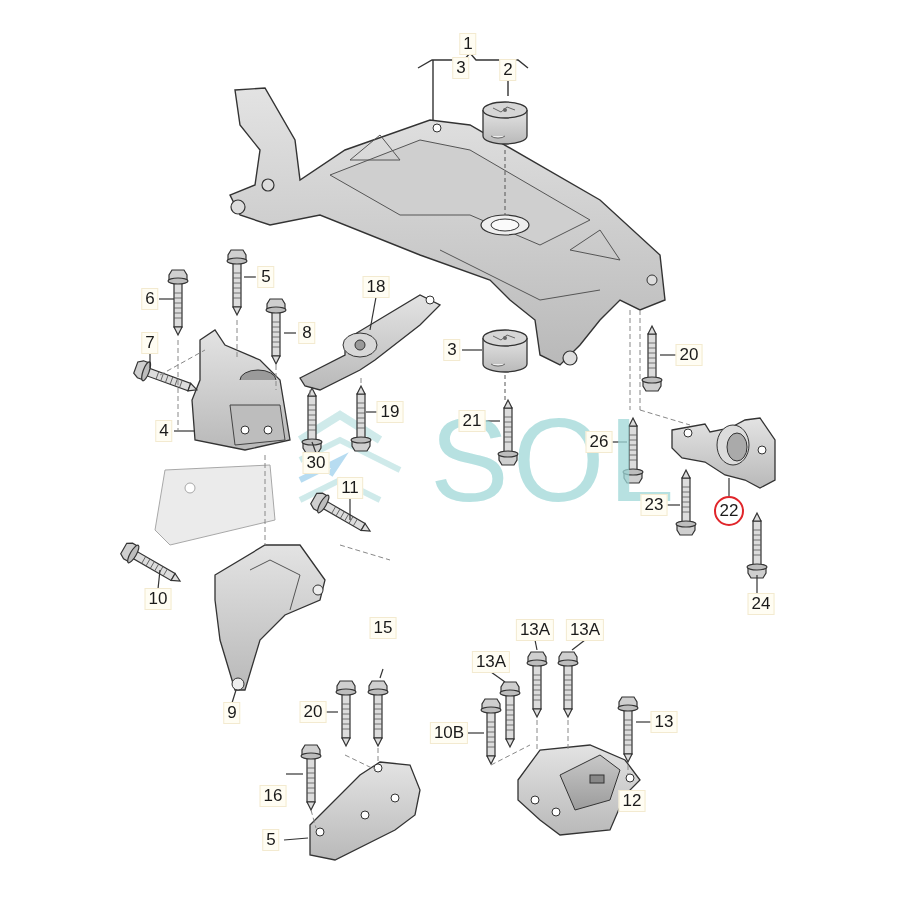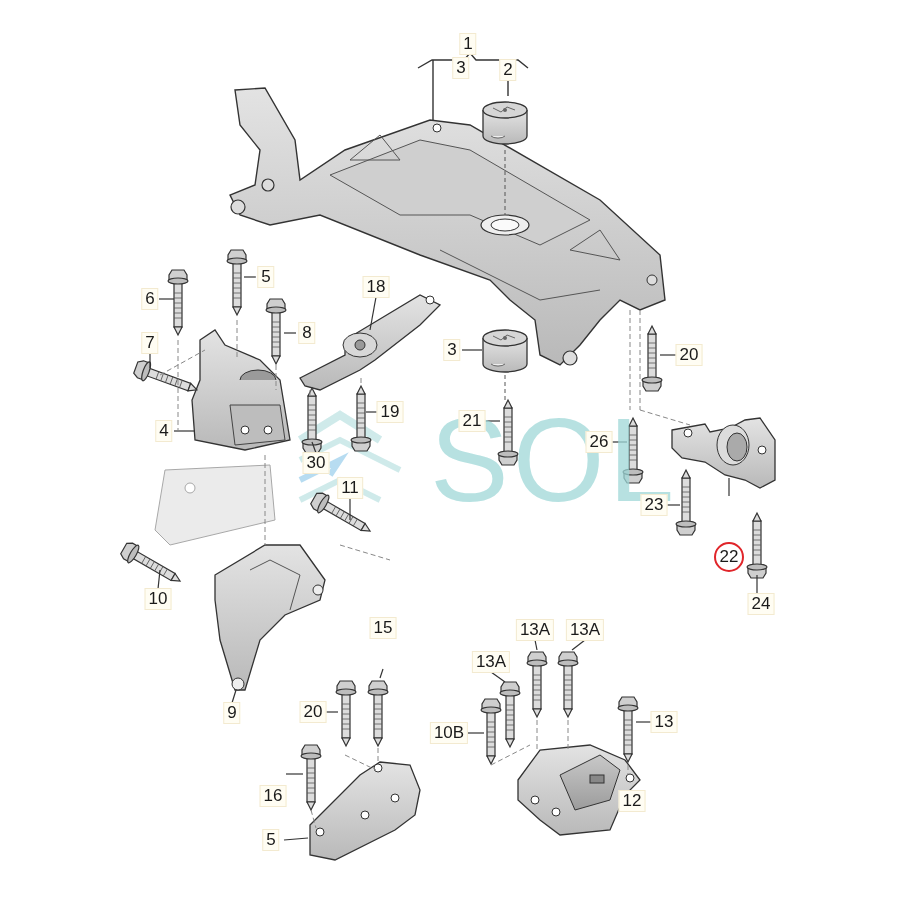--- a/index.html
+++ b/index.html
@@ -1,19 +1,19 @@
 <!DOCTYPE html>
 <html><head>
 <meta charset="utf-8">
 <style>
   html,body{margin:0;padding:0;background:#ffffff;}
   #stage{position:relative;width:900px;height:900px;overflow:hidden;background:#ffffff;font-family:"Liberation Sans",sans-serif;}
   svg.art{position:absolute;left:0;top:0;width:900px;height:900px;}
   .callout{position:absolute;font-family:"Liberation Sans",sans-serif;font-size:17px;color:#1a1a1a;background:#fffdf3;border:1px solid #f3ead0;padding:0 3px;line-height:20px;white-space:nowrap;transform:translate(-50%,-50%);}
-  .callout.circled{background:#ffffff;border:2px solid #e0252a;border-radius:50%;width:26px;height:26px;line-height:26px;text-align:center;padding:0;font-size:17px;margin-top:46px;}
+  .callout.circled{background:#ffffff;border:2px solid #e0252a;border-radius:50%;width:26px;height:26px;line-height:26px;text-align:center;padding:0;font-size:17px;}
   .watermark{position:absolute;left:430px;top:405px;font-family:"Liberation Sans",sans-serif;font-size:118px;font-weight:300;color:#9fd8d8;letter-spacing:4px;opacity:0.75;line-height:110px;}
 </style>
 </head>
 <body>
 
 <div id="stage">
 
   <svg class="art" viewBox="0 0 900 900">
     <defs>
       <linearGradient id="gMetal" x1="0" y1="0" x2="0" y2="1">

